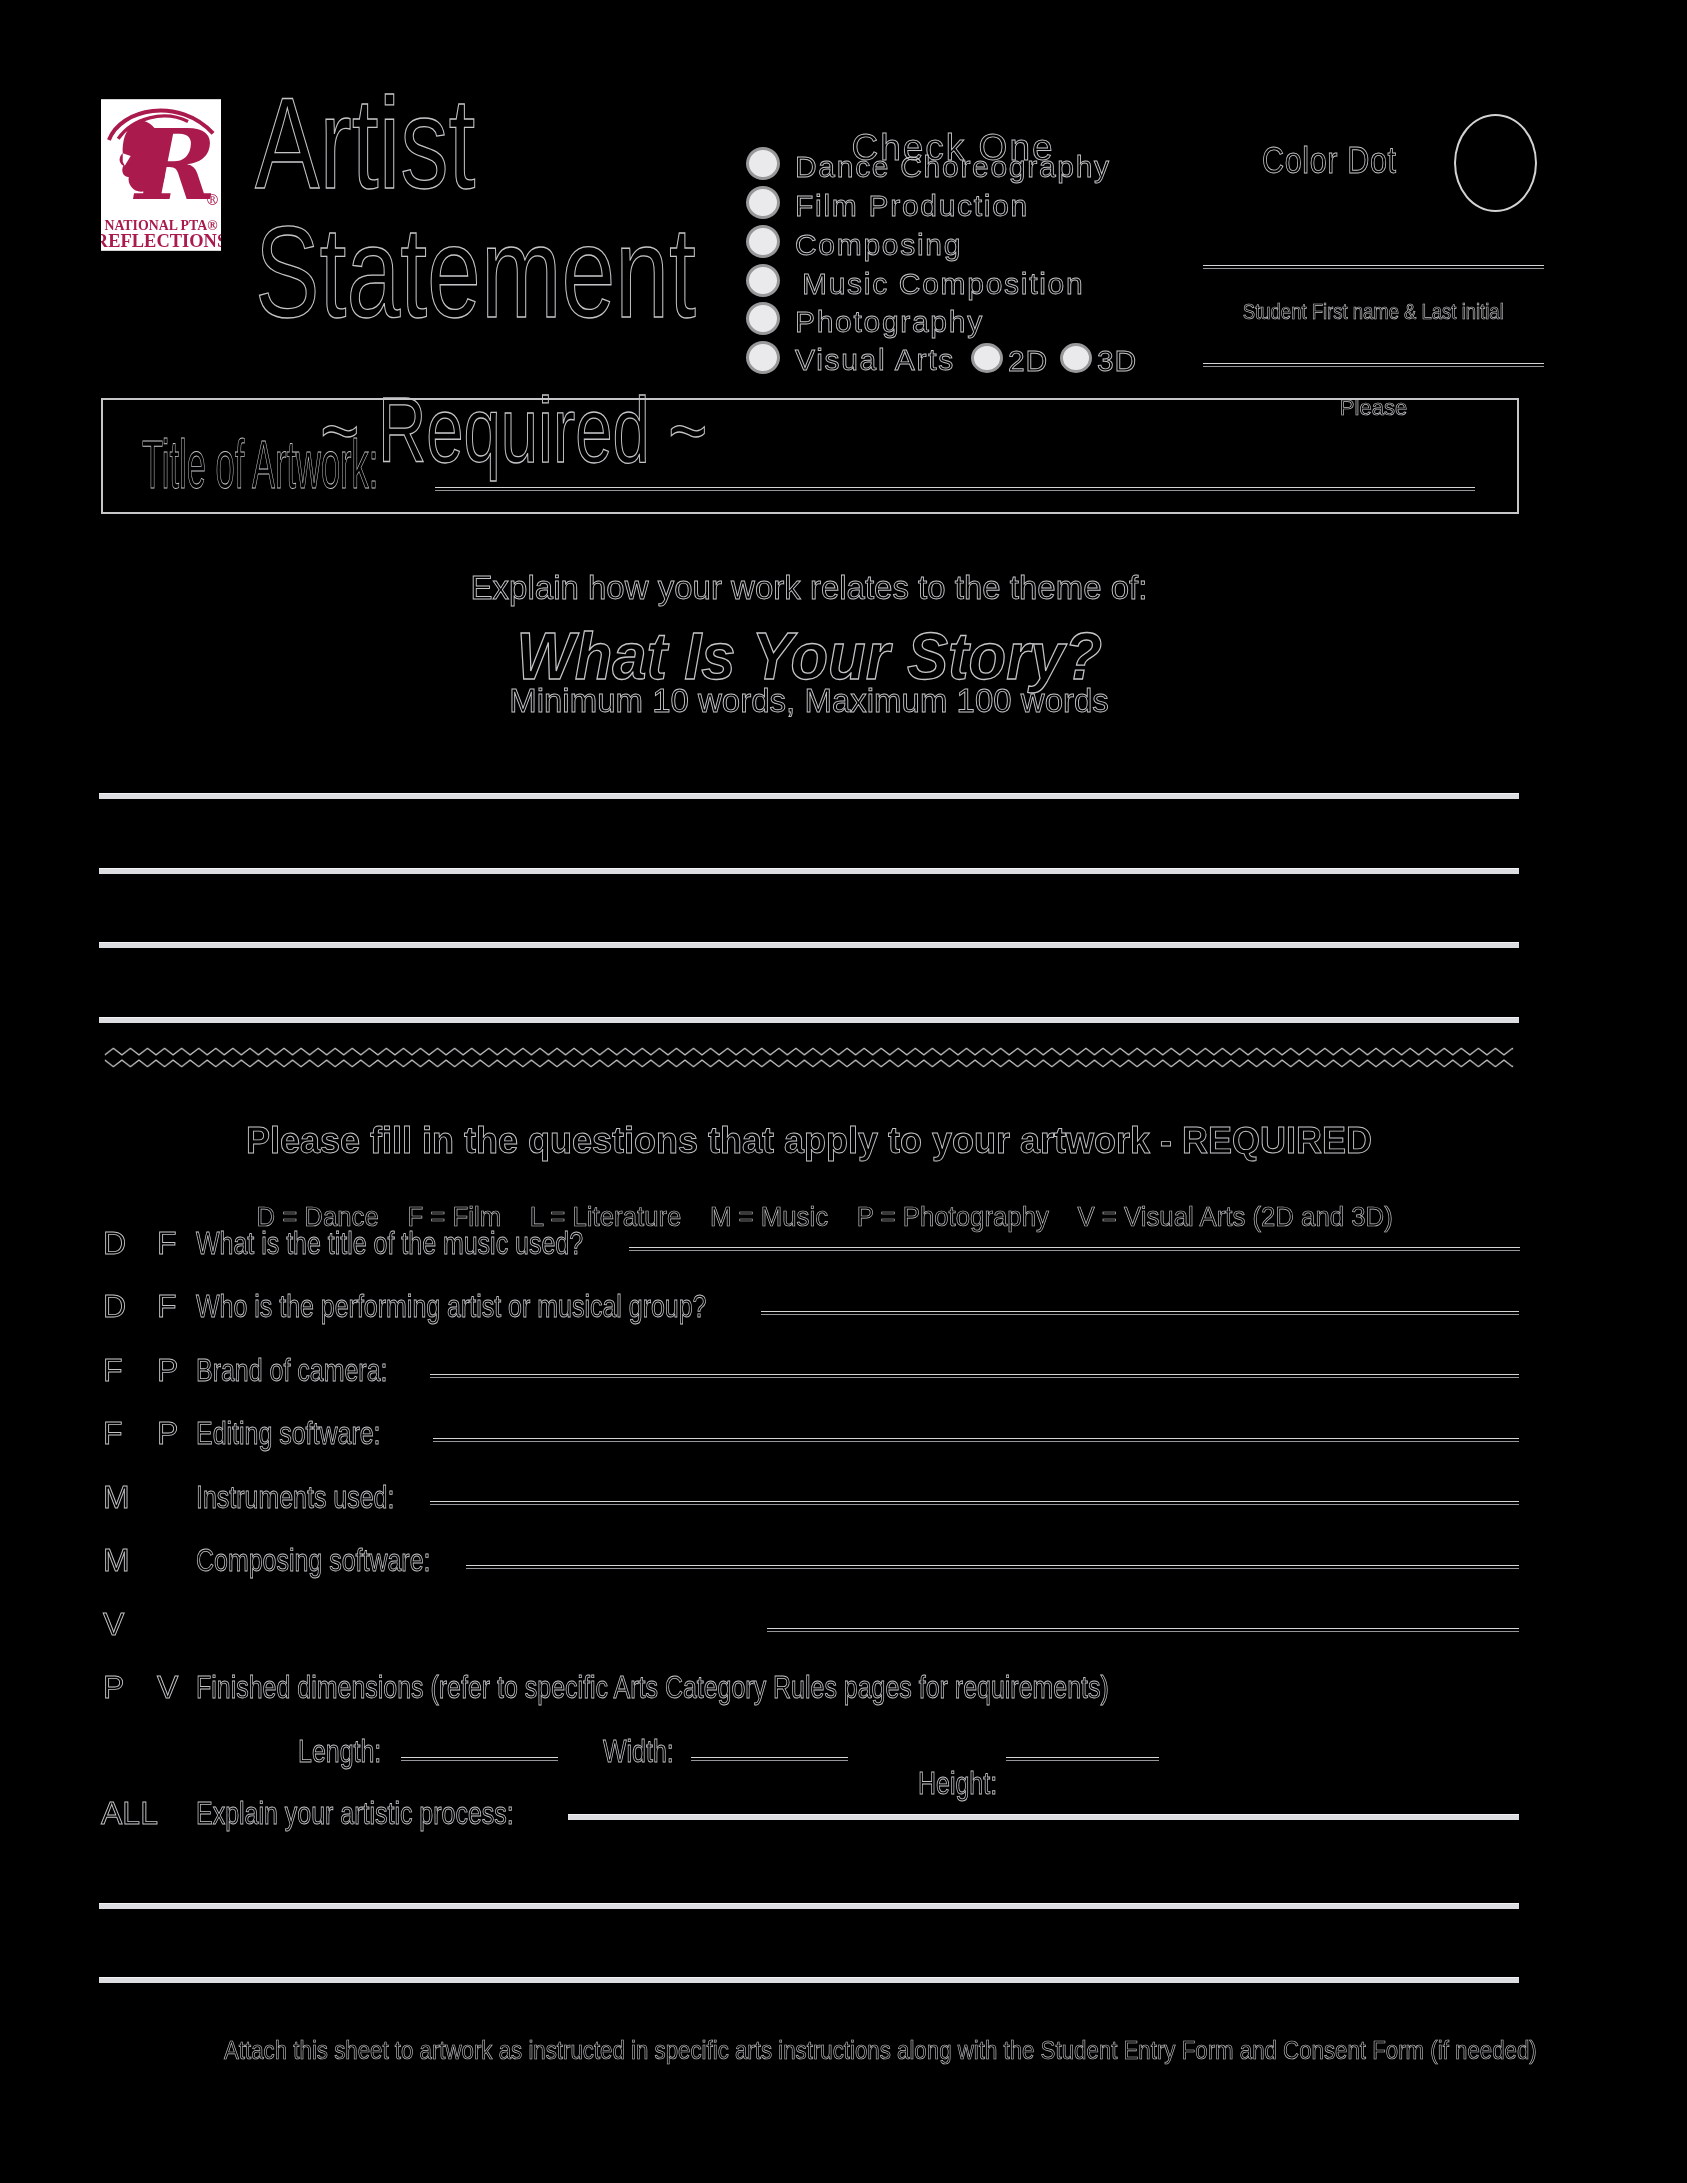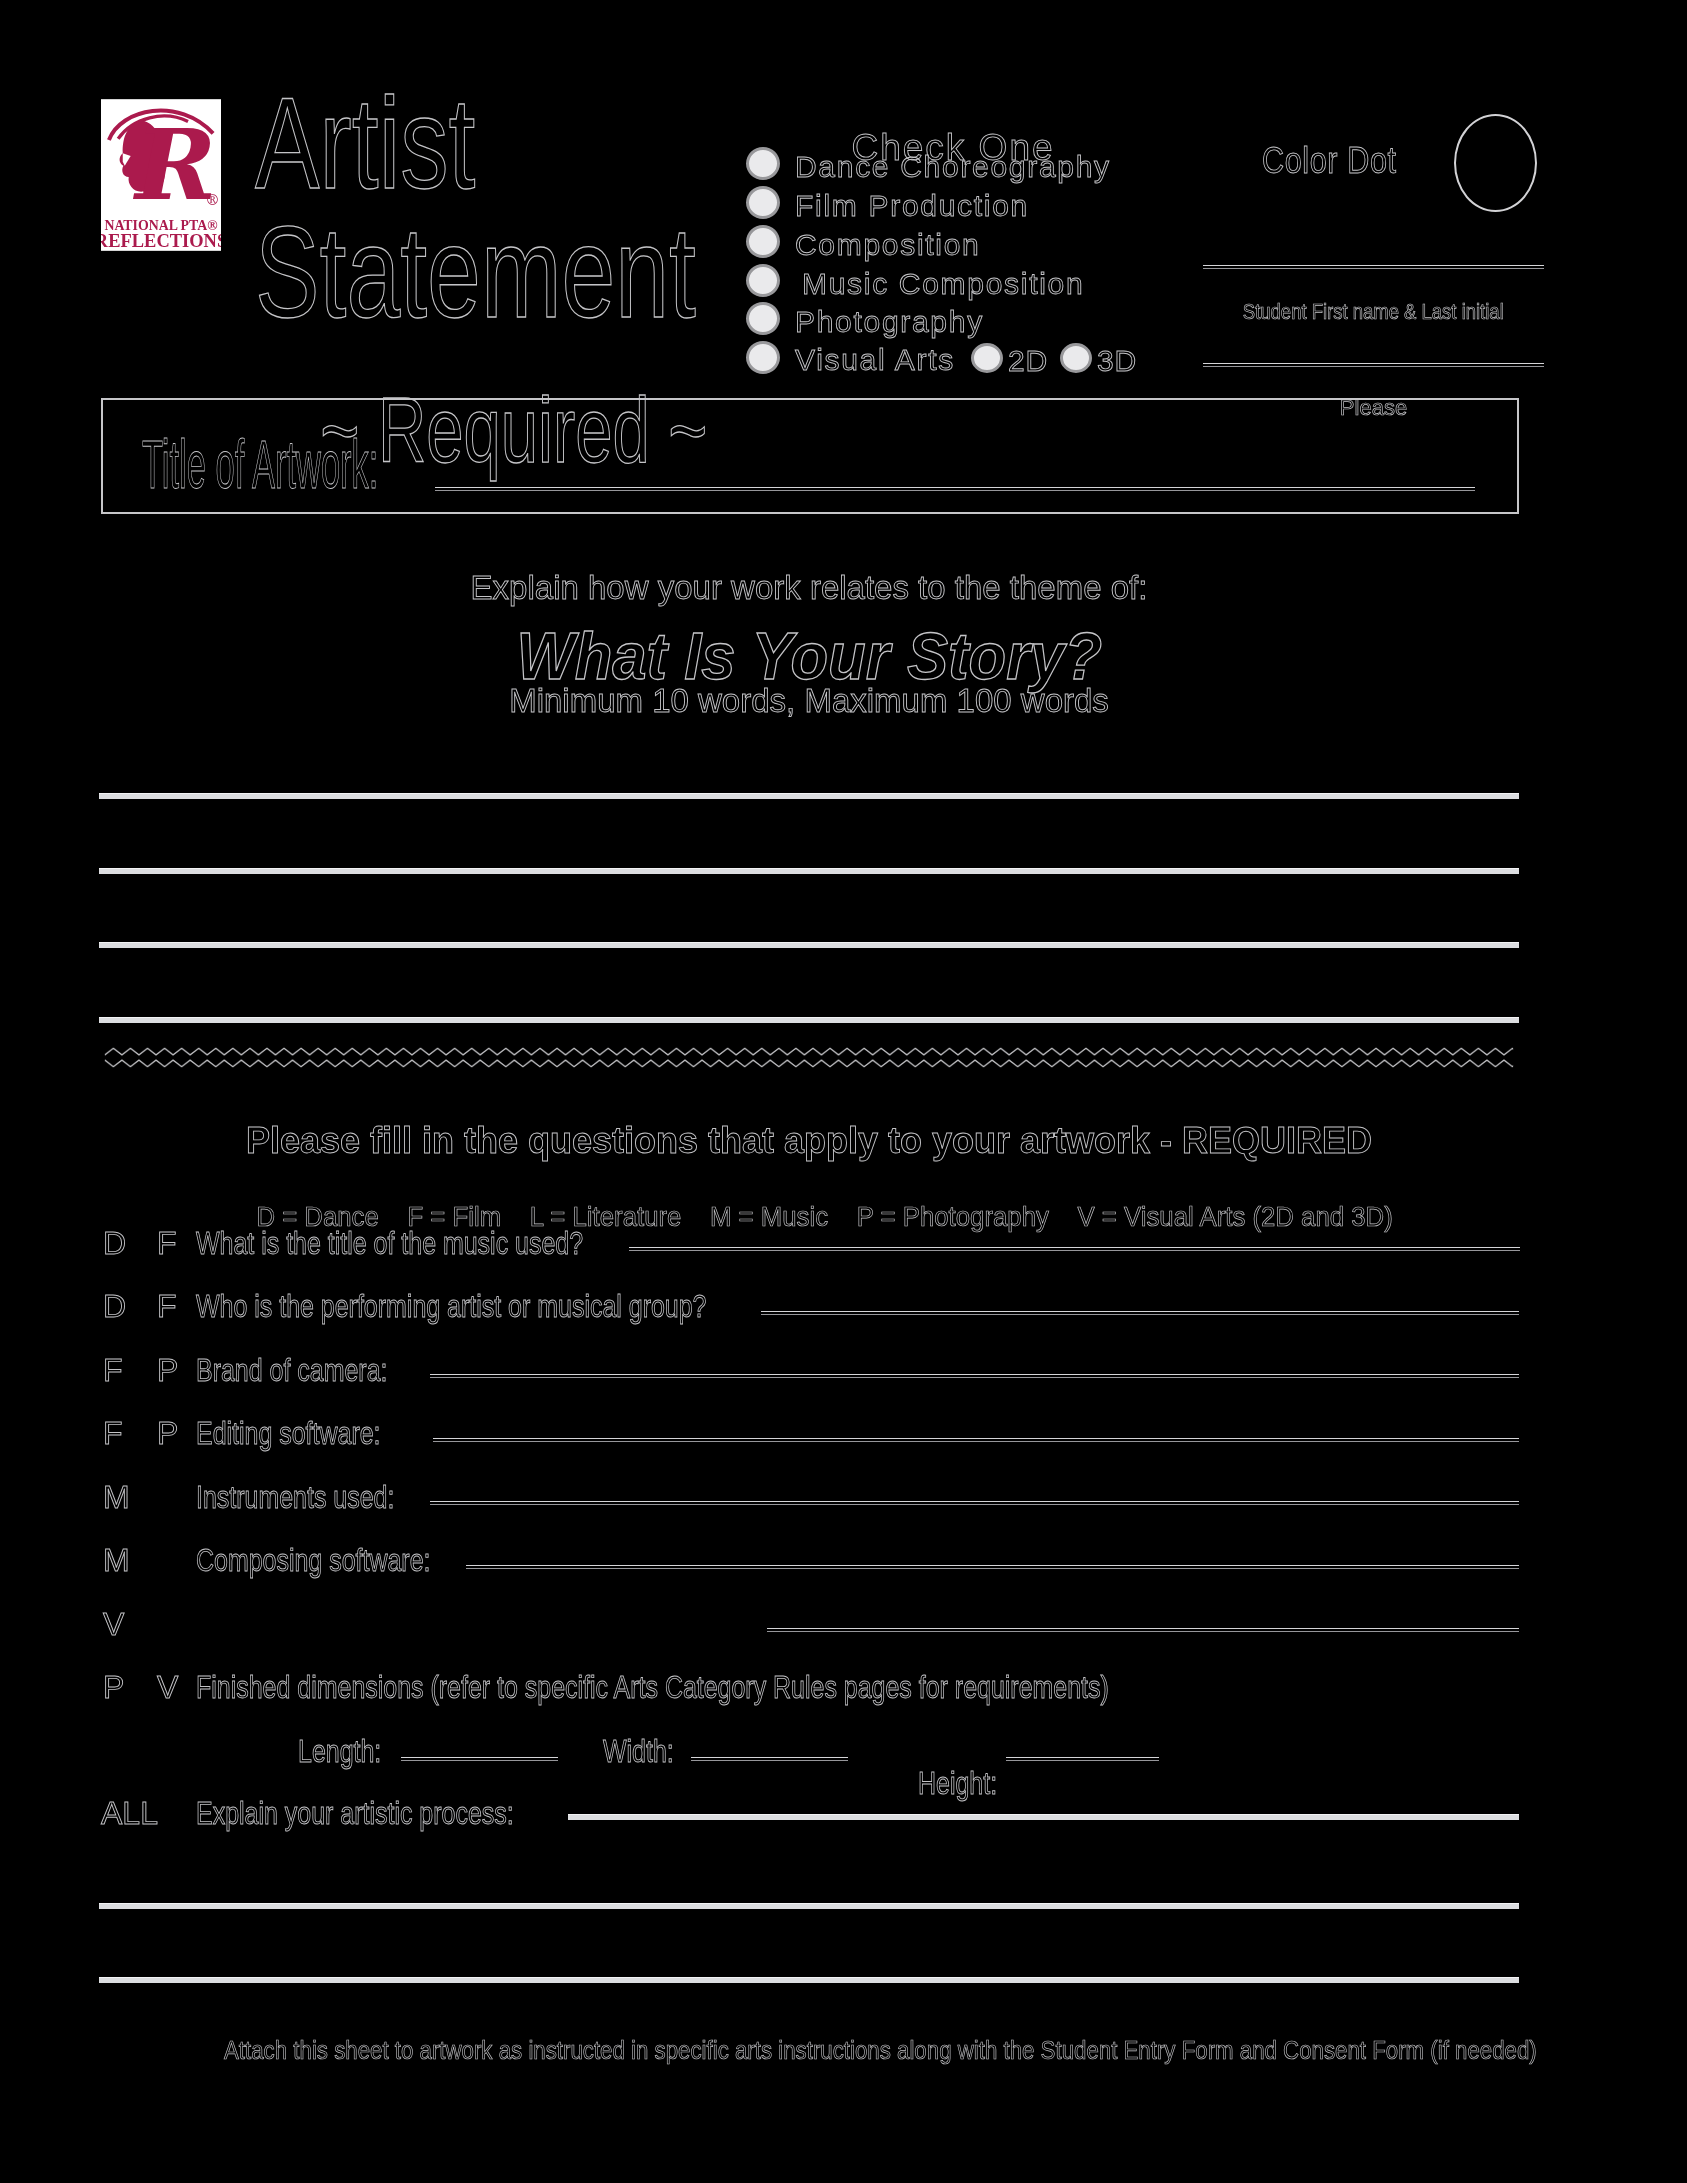--- a/index.html
+++ b/index.html
@@ -86,21 +86,21 @@
 
   <div class="abs ot center" style="left:781px;top:101px;width:344px;font-size:37px;letter-spacing:2px;">Check One</div>
 
   <div class="abs radio" style="left:746px;top:147px;width:34px;height:33px;"></div>
   <div class="abs ot" style="left:795px;top:150px;font-size:30px;letter-spacing:1.7px;">Dance Choreography</div>
 
   <div class="abs radio" style="left:746px;top:186px;width:34px;height:33px;"></div>
   <div class="abs ot" style="left:795px;top:189px;font-size:30px;letter-spacing:1.7px;">Film Production</div>
 
   <div class="abs radio" style="left:746px;top:225px;width:34px;height:33px;"></div>
-  <div class="abs ot" style="left:795px;top:228px;font-size:30px;letter-spacing:1.7px;">Composition</div>
+  <div class="abs ot" style="left:795px;top:228px;font-size:30px;letter-spacing:1.7px;">Composing</div>
 
   <div class="abs radio" style="left:746px;top:264px;width:34px;height:33px;"></div>
   <div class="abs ot" style="left:802px;top:267px;font-size:30px;letter-spacing:1.7px;">Music Composition</div>
 
   <div class="abs radio" style="left:746px;top:302px;width:34px;height:33px;"></div>
   <div class="abs ot" style="left:795px;top:305px;font-size:30px;letter-spacing:1.7px;">Photography</div>
 
   <div class="abs radio" style="left:746px;top:341px;width:34px;height:33px;"></div>
   <div class="abs ot" style="left:795px;top:343px;font-size:30px;letter-spacing:1.7px;">Visual Arts</div>
   <div class="abs radio" style="left:971px;top:343px;width:32px;height:30px;"></div>

